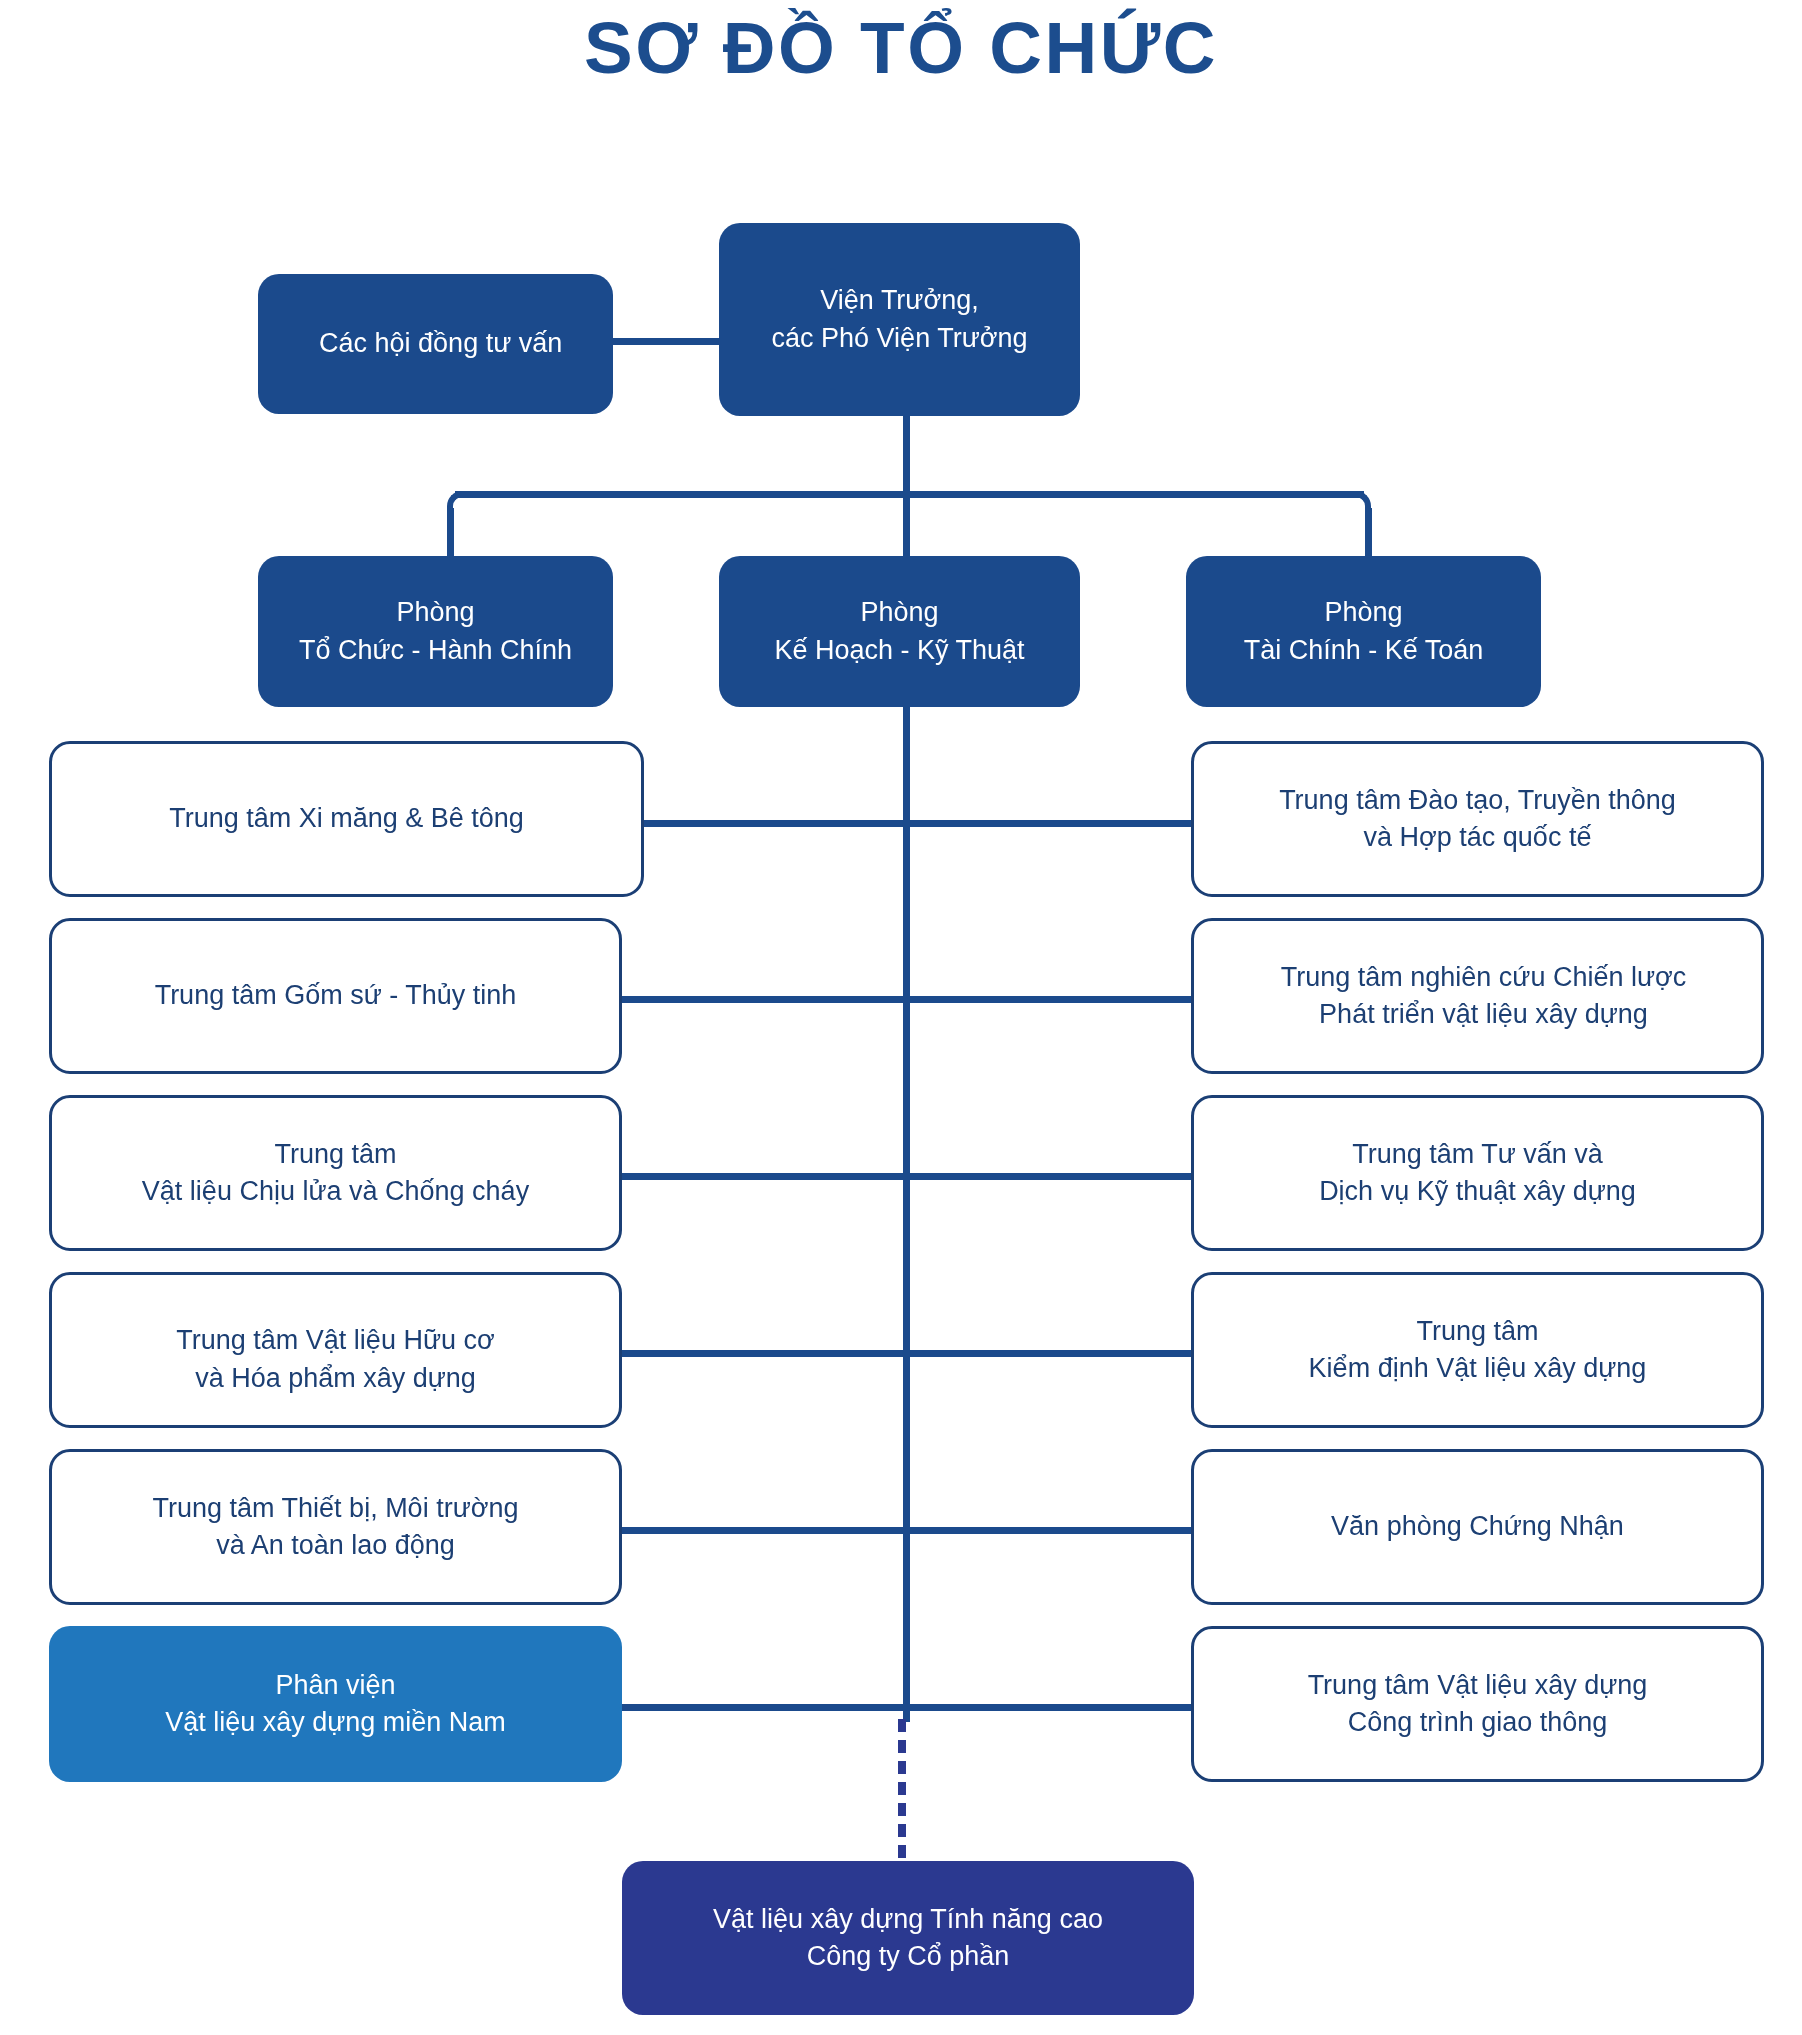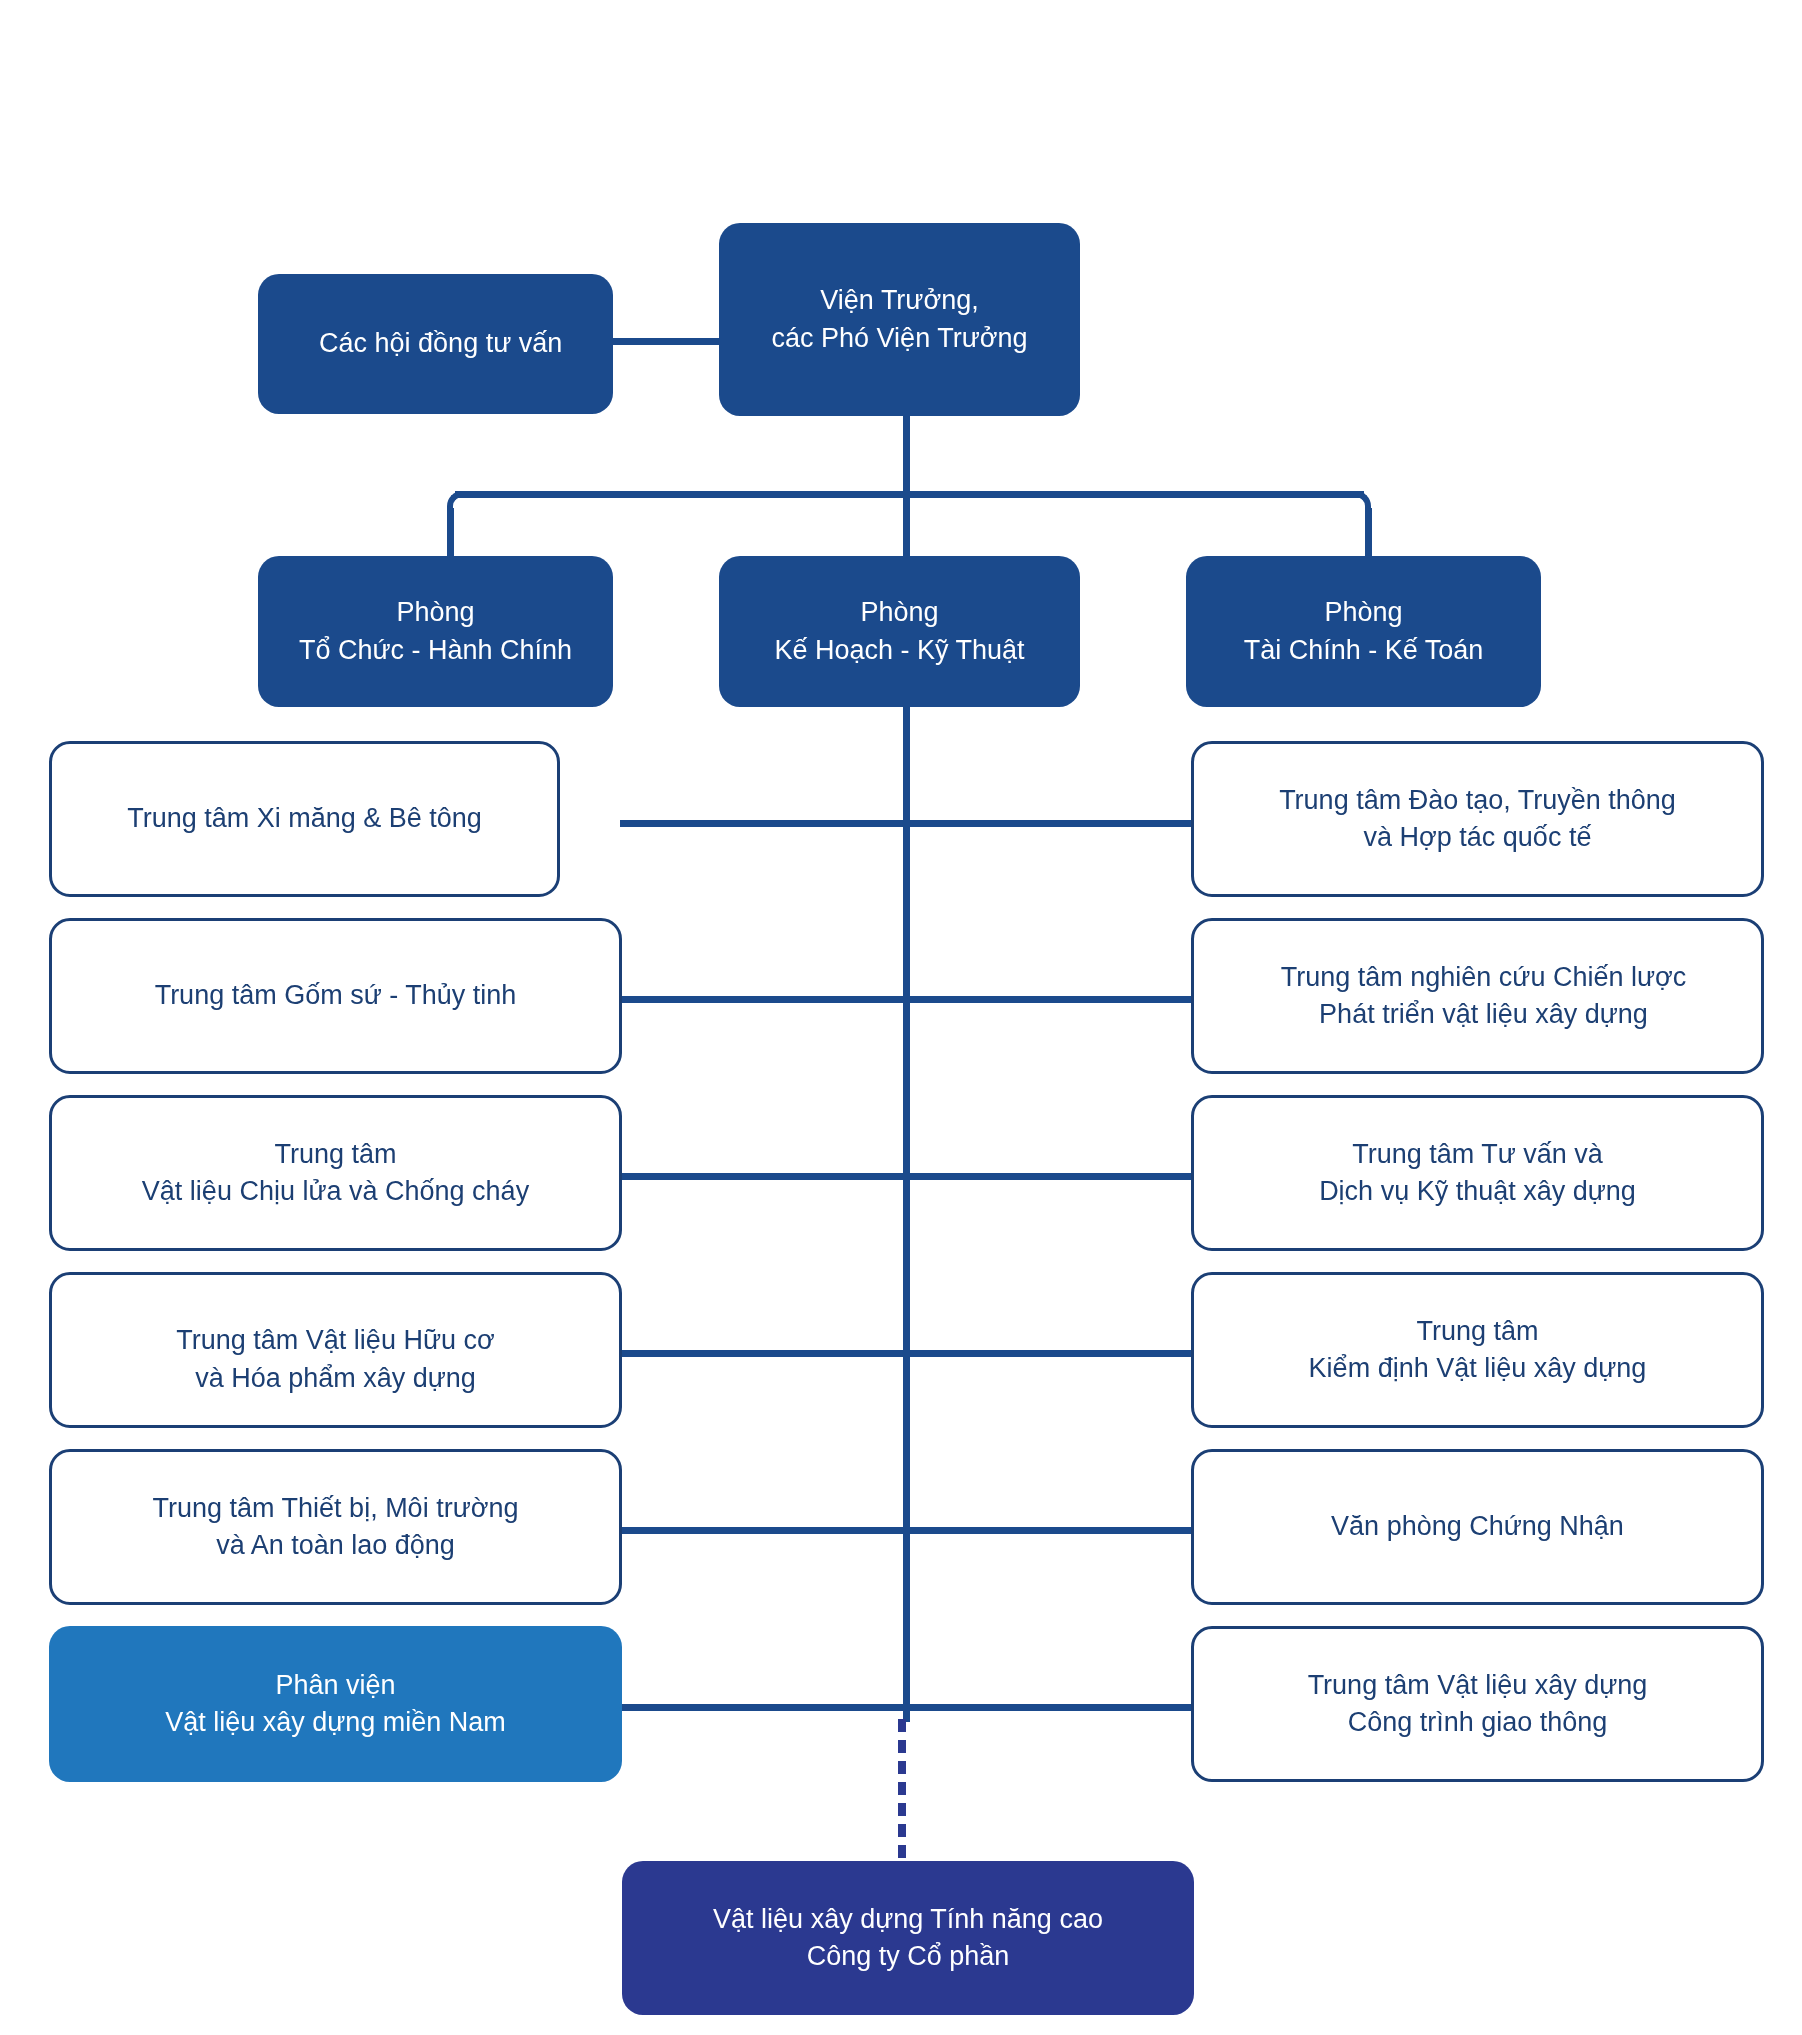--- a/index.html
+++ b/index.html
@@ -109,20 +109,21 @@
   .elbow.tr {
     border-width: 6.9px 6.9px 0 0;
     border-top-right-radius: 15px;
   }
 </style>
 </head>
 <body>
 
 <div id="canvas">
 
+  <div class="chart-title">SƠ ĐỒ TỔ CHỨC</div>
 
   <div class="conn" style="left:610px; top:338px; width:112px; height:6.9px;"></div>
 
   <div class="conn" style="left:903px; top:414px; width:6.9px; height:81px;"></div>
 
   <div class="conn" style="left:455px; top:491px; width:909px; height:6.9px;"></div>
 
   <div class="elbow tl" style="left:447px; top:491px; width:22.4px; height:22.4px;"></div>
 
   <div class="elbow tr" style="left:1349px; top:491px; width:22.4px; height:22.4px;"></div>
@@ -176,21 +177,21 @@
     </div>
   </div>
 
   <div class="node filled" style="left:1186px; top:556px; width:355px; height:151px;">
     <div class="lines" style="font-size:27px;">
       <span class="ln">Phòng</span>
       <span class="ln">Tài Chính - Kế Toán</span>
     </div>
   </div>
 
-  <div class="node outline" style="left:49px; top:741px; width:511px; height:156px;">
+  <div class="node outline" style="left:49px; top:741px; width:595px; height:156px;">
     <div class="lines" style="font-size:27px;">
       <span class="ln">Trung tâm Xi măng &amp; Bê tông</span>
     </div>
   </div>
 
   <div class="node outline" style="left:49px; top:918px; width:573px; height:156px;">
     <div class="lines" style="font-size:27px;">
       <span class="ln">Trung tâm Gốm sứ - Thủy tinh</span>
     </div>
   </div>

